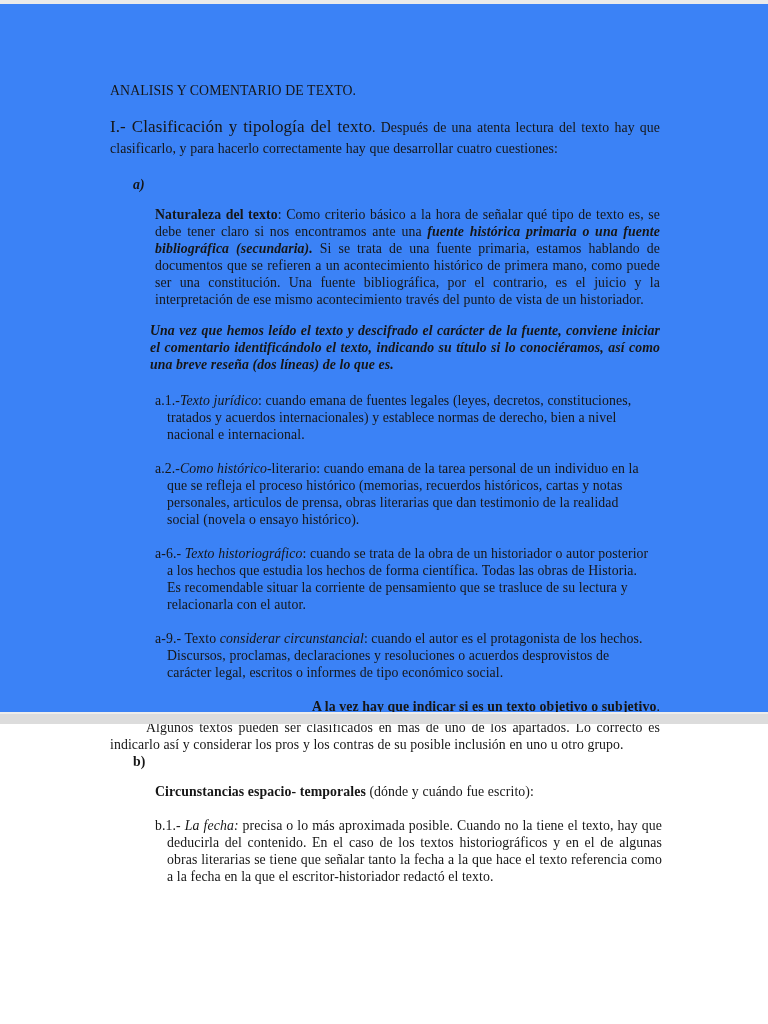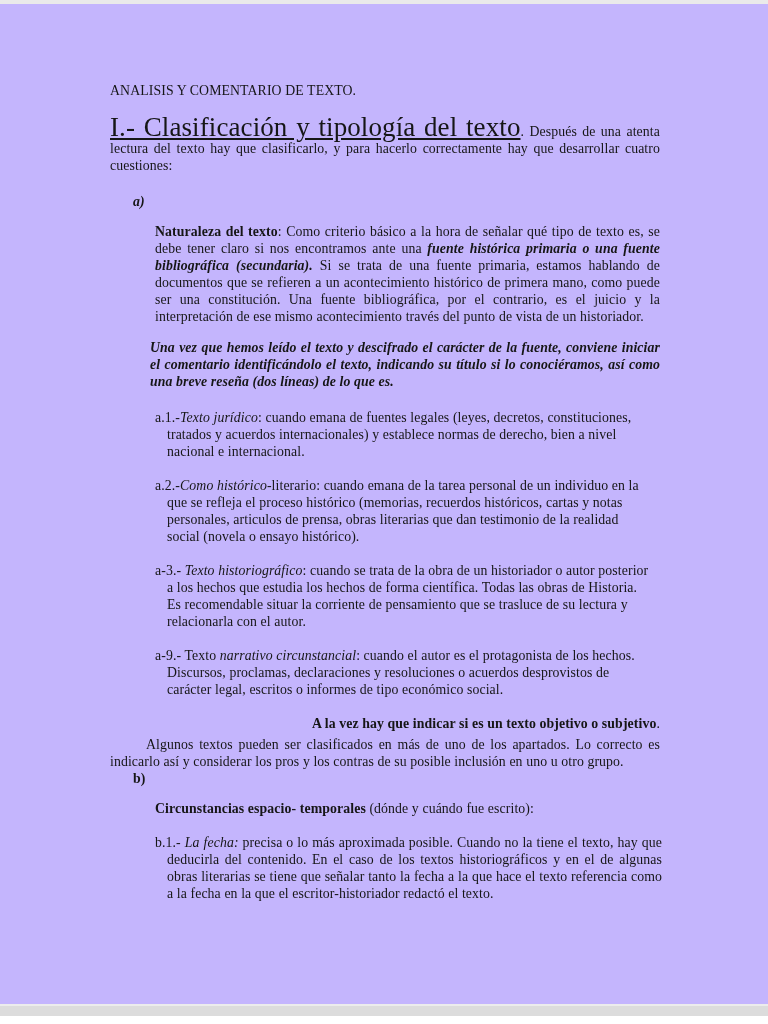--- a/index.html
+++ b/index.html
@@ -2,41 +2,40 @@
 <html><head>
 <meta charset="utf-8">
 <style>
   * { margin:0; padding:0; box-sizing:border-box; }
   html,body { background:#ffffff; }
   body {
     width:768px; height:1024px; overflow:hidden;
     font-family:"Liberation Serif", serif;
     color:#161616;
   }
-  .page { position:relative; width:768px; height:1016px; background:#c4b5fd; }
+  .page { position:relative; width:768px; height:724px; background:#3b82f6; }
   .edge-top { position:absolute; top:0; left:0; right:0; height:4px; background:#eaeaea; }
   .edge-bottom { position:absolute; bottom:0; left:0; right:0; height:12px; background:#dcdcdc; border-top:2px solid #ececec; }
   .content {
     position:absolute; top:0; left:0;
     padding:82px 108px 0 110px;
     width:768px;
     font-size:13.8px; line-height:17px;
     letter-spacing:.1px;
   }
   p { margin:0; }
   .b  { font-weight:bold; }
   .i  { font-style:italic; }
   .bi { font-weight:bold; font-style:italic; }
 
   .doc-header { margin-bottom:15px; }
 
   .lead { text-align:justify; margin-bottom:19px; }
   .lead .title-big {
-    font-size:27px; line-height:26px;
-    text-decoration:underline;
+    font-size:17px; line-height:26px;
   }
 
   .li { display:flex; margin:0 0 14px 23px; }
   .li .marker { flex:none; width:22px; }
   .li .li-text { flex:1; text-align:justify;margin-top:30px; }
   .li.single { margin-bottom:17px; }
 
   .note { text-align:justify; margin-bottom:19px;margin-left:40px; }
 
   .sub {
@@ -66,23 +65,23 @@
       <span class="marker bi">a)</span>
       <p class="li-text"><span class="b">Naturaleza del texto</span><span>: Como criterio básico a la hora de señalar qué tipo de texto es, se debe tener claro si nos encontramos ante una </span><span class="bi">fuente histórica primaria o una fuente bibliográfica (secundaria).</span><span> Si se trata de una fuente primaria, estamos hablando de documentos que se refieren a un acontecimiento histórico de primera mano, como puede ser una constitución. Una fuente bibliográfica, por el contrario, es el juicio y la interpretación de ese mismo acontecimiento través del punto de vista de un historiador.</span></p>
     </div>
 
     <p class="note bi">Una vez que hemos leído el texto y descifrado el carácter de la fuente, conviene iniciar el comentario identificándolo el texto, indicando su título si lo conociéramos, así como una breve reseña (dos líneas) de lo que es.</p>
 
     <p class="sub"><span>a.1.-</span><span class="i">Texto jurídico</span><span>: cuando emana de fuentes legales (leyes, decretos, constituciones, tratados y acuerdos internacionales) y establece normas de derecho, bien a nivel nacional e internacional.</span></p>
 
     <p class="sub"><span>a.2.-</span><span class="i">Como histórico</span><span>-literario: cuando emana de la tarea personal de un individuo en la que se refleja el proceso histórico (memorias, recuerdos históricos, cartas y notas personales, articulos de prensa, obras literarias que dan testimonio de la realidad social (novela o ensayo histórico).</span></p>
 
-    <p class="sub"><span>a-3.- </span><span class="i">Texto historiográfico</span><span>: cuando se trata de la obra de un historiador o autor posterior a los hechos que  estudia los hechos de forma científica. Todas las obras de Historia. Es recomendable situar la corriente de pensamiento que se trasluce de su lectura y relacionarla con el autor.</span></p>
+    <p class="sub"><span>a-6.- </span><span class="i">Texto historiográfico</span><span>: cuando se trata de la obra de un historiador o autor posterior a los hechos que  estudia los hechos de forma científica. Todas las obras de Historia. Es recomendable situar la corriente de pensamiento que se trasluce de su lectura y relacionarla con el autor.</span></p>
 
-    <p class="sub"><span>a-9.- Texto </span><span class="i">narrativo circunstancial</span><span>: cuando el autor es el protagonista de los hechos. Discursos, proclamas, declaraciones y  resoluciones o acuerdos desprovistos de carácter legal, escritos o informes de tipo económico social.</span></p>
+    <p class="sub"><span>a-9.- Texto </span><span class="i">considerar circunstancial</span><span>: cuando el autor es el protagonista de los hechos. Discursos, proclamas, declaraciones y  resoluciones o acuerdos desprovistos de carácter legal, escritos o informes de tipo económico social.</span></p>
 
     <p class="objective"><span class="b">A la vez hay que indicar si es un texto objetivo o subjetivo</span><span>.</span></p>
 
     <p class="body-par">Algunos textos pueden ser clasificados en más de uno de los apartados. Lo correcto es indicarlo así y considerar los pros y los contras de su posible inclusión en uno u otro grupo.</p>
 
     <div class="li single">
       <span class="marker b">b)</span>
       <p class="li-text"><span class="b">Circunstancias espacio- temporales </span><span>(dónde y cuándo fue escrito):</span></p>
     </div>
 

